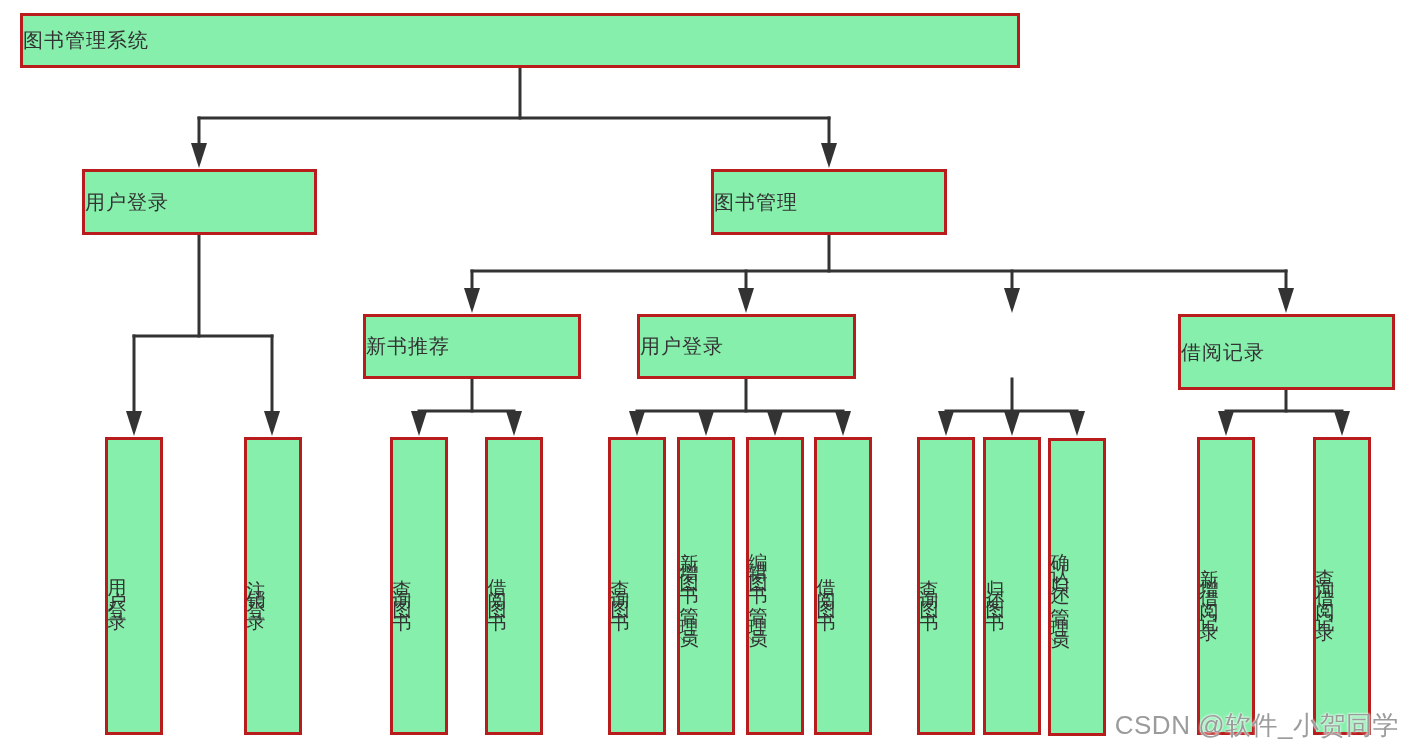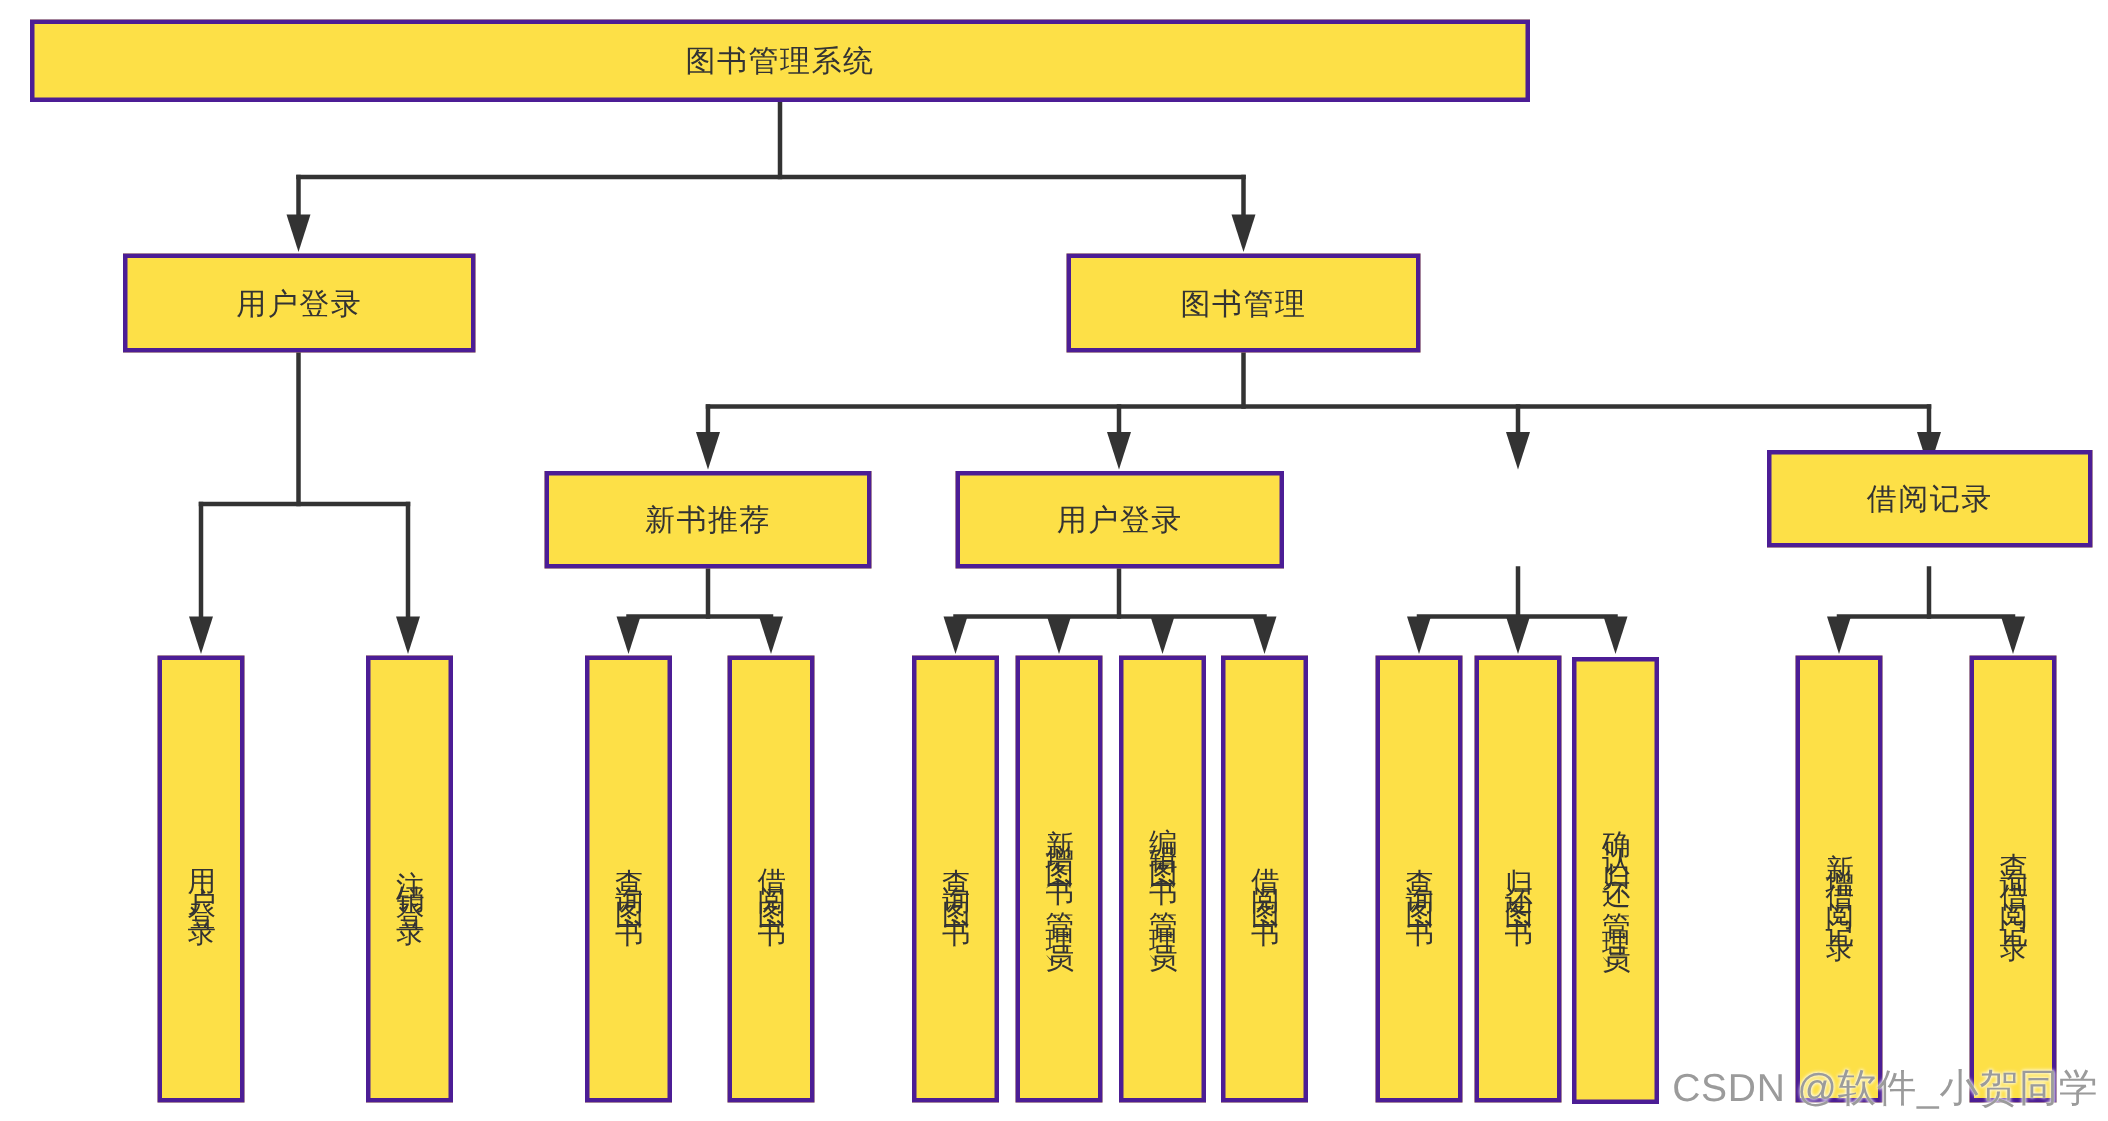--- a/index.html
+++ b/index.html
@@ -4,22 +4,22 @@
 <style>
   html,body{margin:0;padding:0;background:#fff;}
   body{
     font-family:"Liberation Sans","DejaVu Sans",sans-serif;
     width:1405px;height:747px;position:relative;overflow:hidden;
   }
   #canvas{position:absolute;left:0;top:0;width:1405px;height:747px;}
   #edges{position:absolute;left:0;top:0;z-index:1;}
   .node{
     position:absolute;z-index:2;box-sizing:border-box;
-    background:#fde047;border:3px solid #4c1d95;
-    display:flex;align-items:center;justify-content:center;
+    background:#86efac;border:3px solid #b91c1c;
+    display:flex;align-items:center;justify-content:flex-start;
     color:#333;
   }
   .hnode span{font-size:20px;letter-spacing:1px;white-space:nowrap;}
   .vnode span{
     writing-mode:vertical-rl;text-orientation:mixed;
     font-size:19px;letter-spacing:11px;line-height:1;white-space:nowrap;
   }
   #watermark{
     position:absolute;z-index:3;right:6px;bottom:4px;
     font-size:26px;color:#9b9b9b;letter-spacing:0.5px;
@@ -99,21 +99,21 @@
   <div class="node hnode" style="left:363px;top:314px;width:218px;height:65px">
     <span>新书推荐</span>
   </div>
 
   <div class="node hnode" style="left:711px;top:169px;width:236px;height:66px">
     <span>图书管理</span>
   </div>
   <div class="node hnode" style="left:637px;top:314px;width:219px;height:65px">
     <span>用户登录</span>
   </div>
-  <div class="node hnode" style="left:1178px;top:300px;width:217px;height:65px">
+  <div class="node hnode" style="left:1178px;top:314px;width:217px;height:76px">
     <span>借阅记录</span>
   </div>
 
   <div class="node vnode" style="left:105px;top:437px;width:58px;height:298px">
     <span>用户登录</span>
   </div>
   <div class="node vnode" style="left:244px;top:437px;width:58px;height:298px">
     <span>注销登录</span>
   </div>
 

